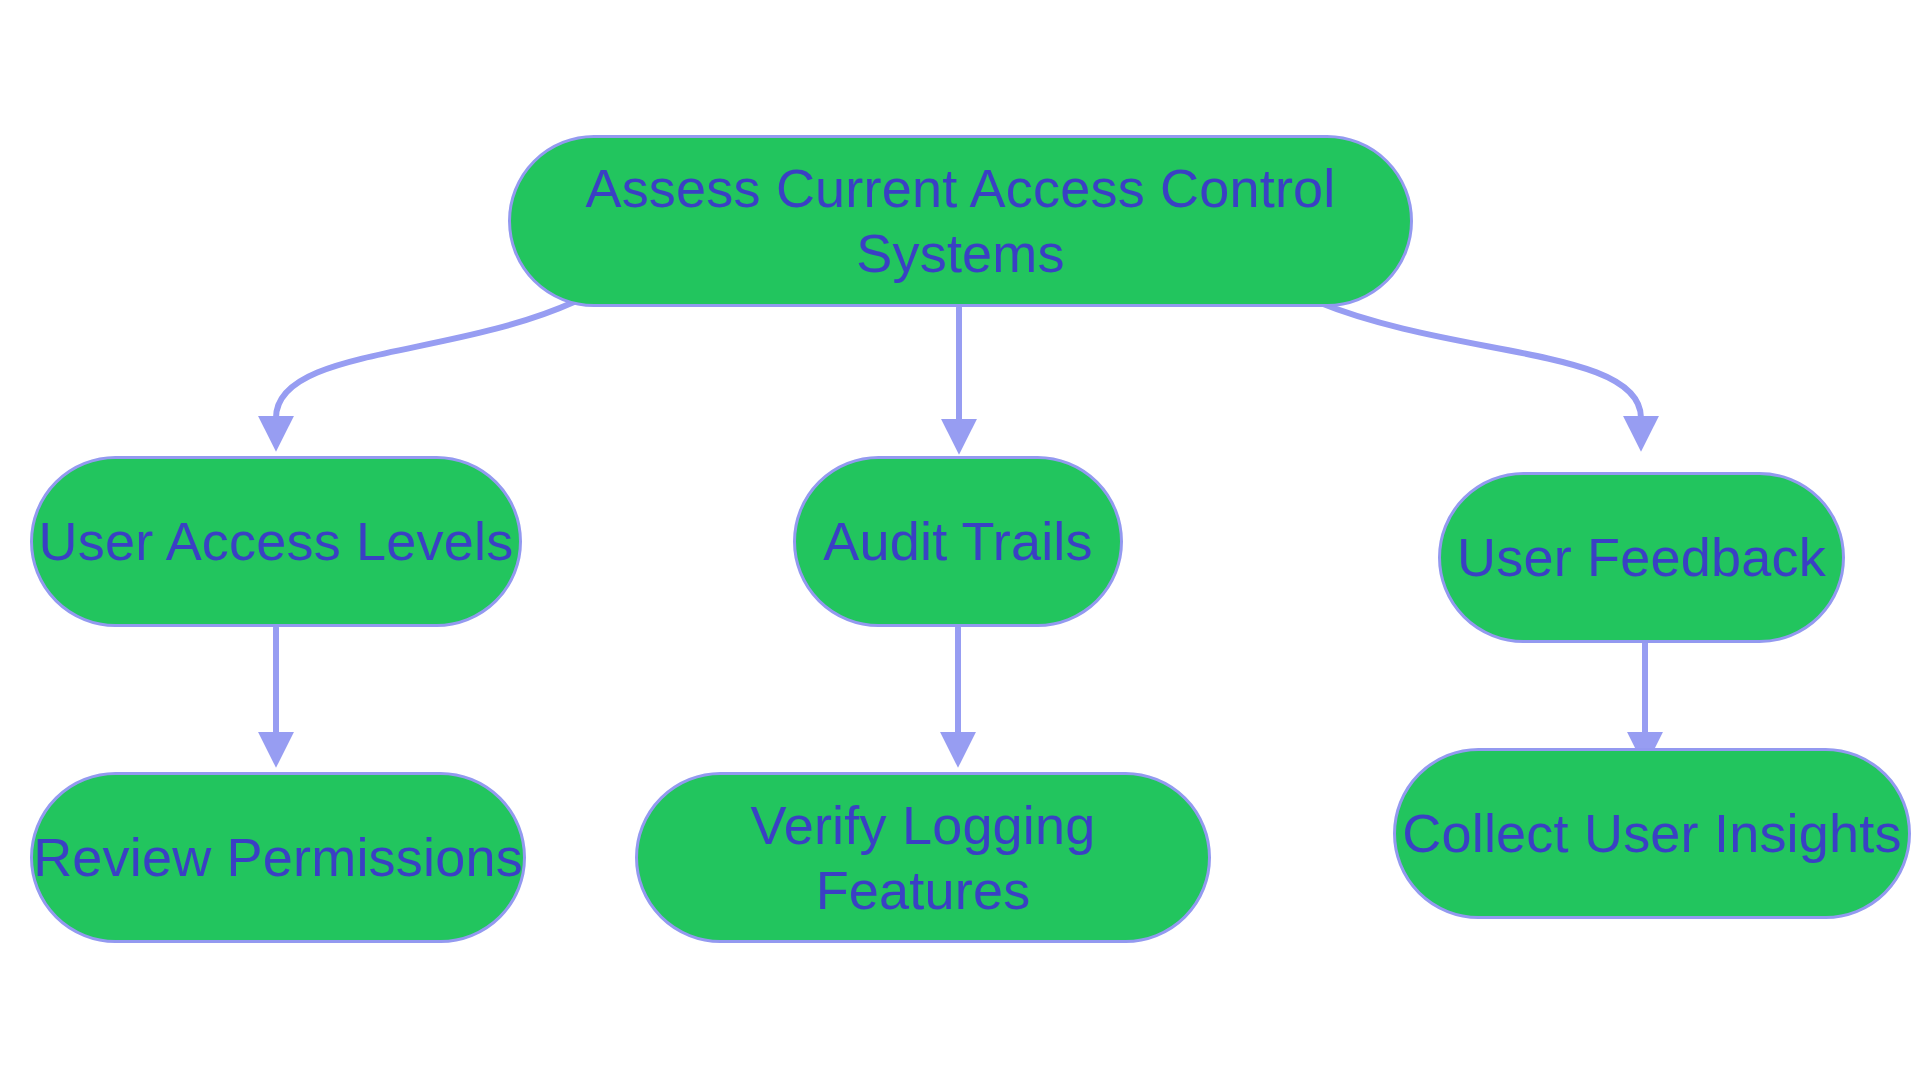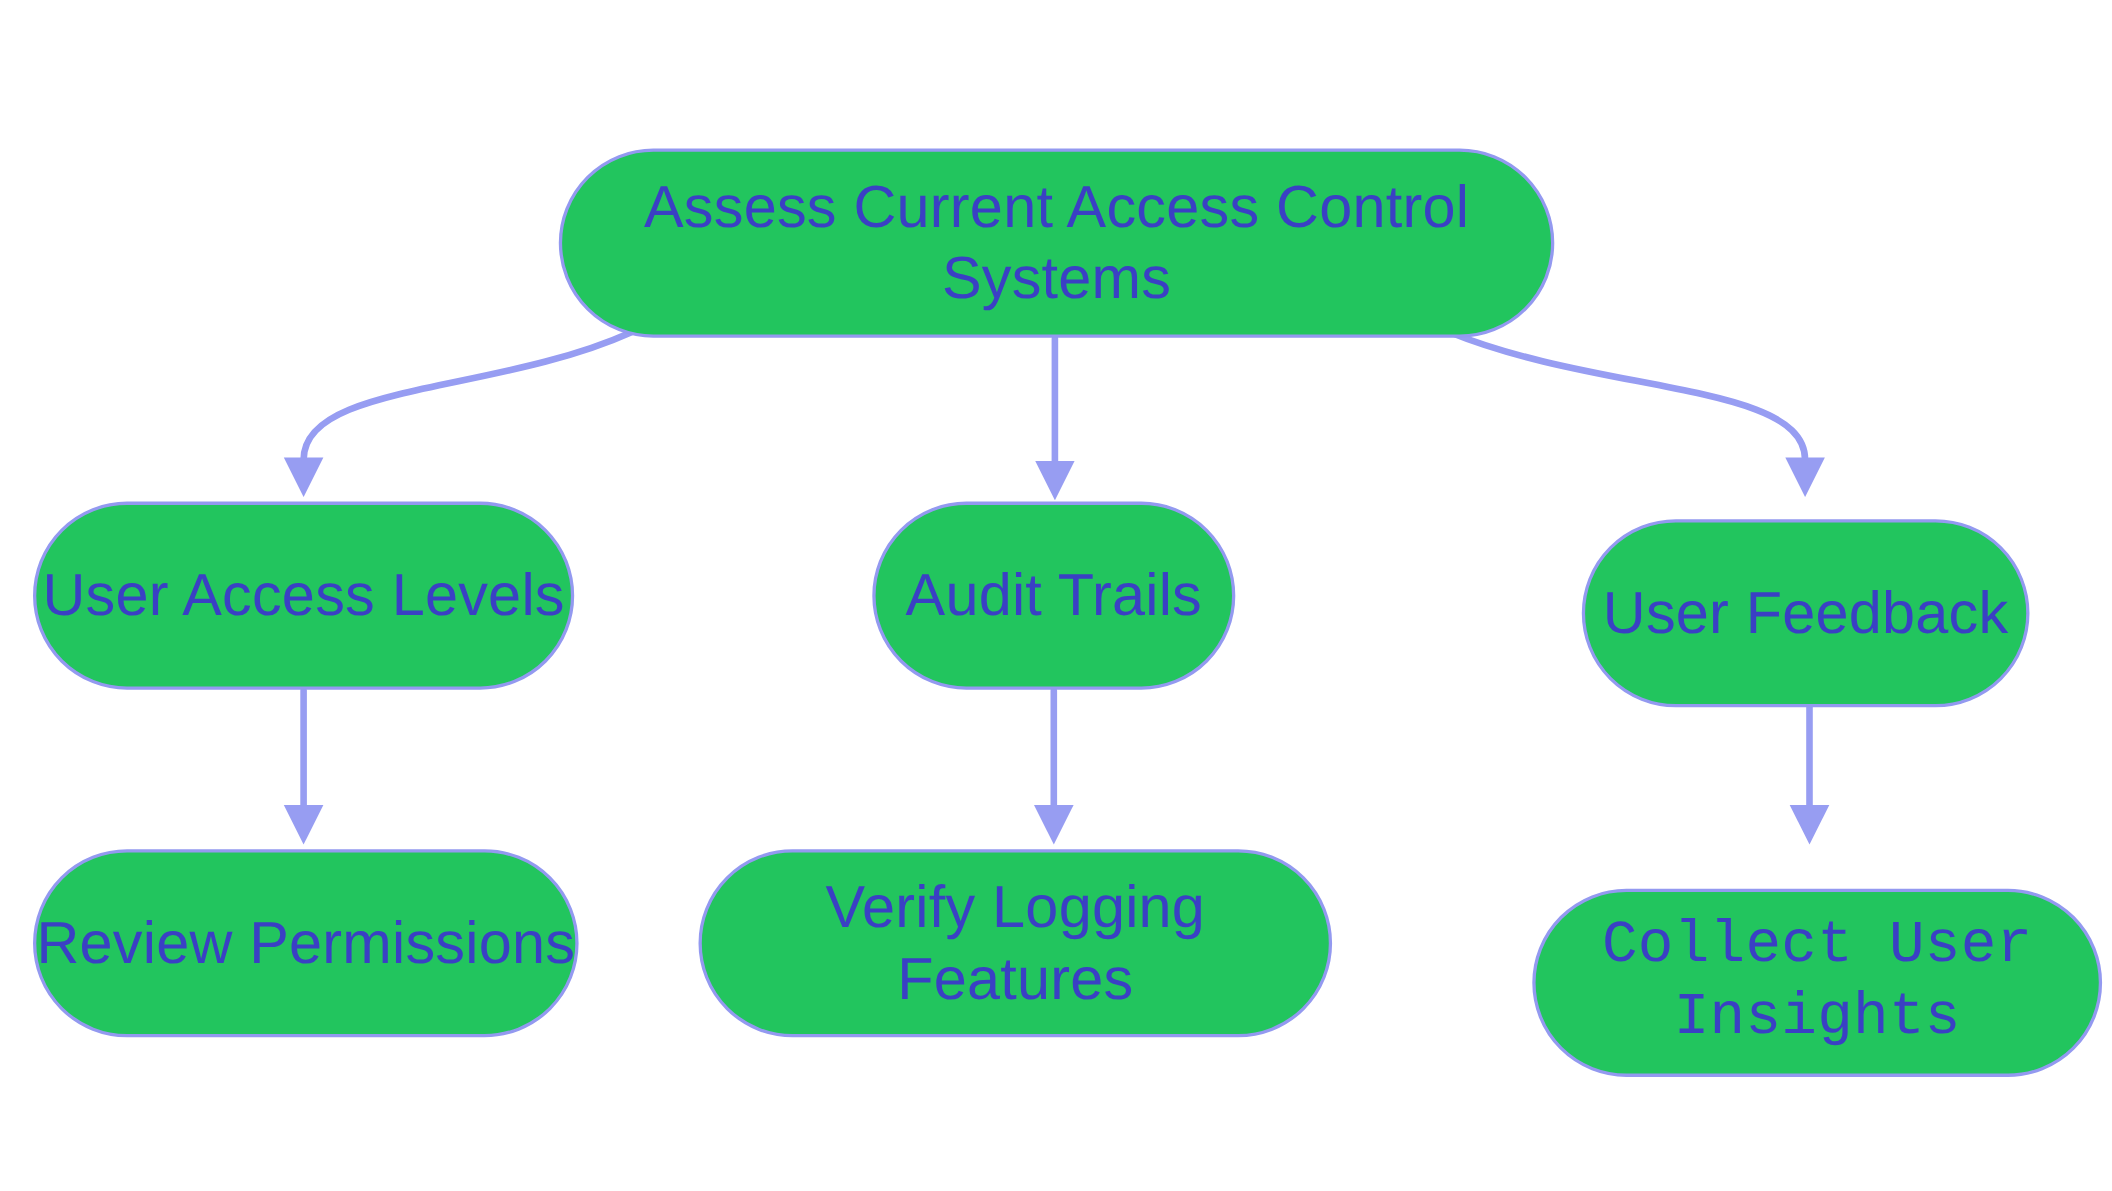--- a/index.html
+++ b/index.html
@@ -38,21 +38,21 @@
     font-size: 54px;
     letter-spacing: 0.2px;
     line-height: 1.2;
   }
   #node-assess                 { left: 508px;  top: 135px; width: 905px; height: 172px; }
   #node-user-access-levels     { left: 30px;   top: 456px; width: 492px; height: 171px; }
   #node-audit-trails           { left: 793px;  top: 456px; width: 330px; height: 171px; }
   #node-user-feedback          { left: 1438px; top: 456px; width: 407px; height: 171px; margin-top: 16px; }
   #node-review-permissions     { left: 30px;   top: 772px; width: 496px; height: 171px; text-align: right; }
   #node-verify-logging         { left: 635px;  top: 772px; width: 576px; height: 171px; }
-  #node-collect-user-insights  { left: 1393px; top: 808px; width: 518px; height: 171px; font-family: Liberation Mono, monospace; }
+  #node-collect-user-insights  { left: 1393px; top: 748px; width: 518px; height: 171px; }
 </style>
 </head>
 <body>
 
 <div class="canvas">
 
   <svg class="edges" viewBox="0 0 1920 1083" xmlns="http://www.w3.org/2000/svg">
     <defs>
       <marker id="arrowhead" markerUnits="userSpaceOnUse" markerWidth="36" markerHeight="40" viewBox="0 0 10 10" refX="0.6" refY="5" orient="auto">
         <path d="M 0 0 L 10 5 L 0 10 z" fill="#979df2"></path>

